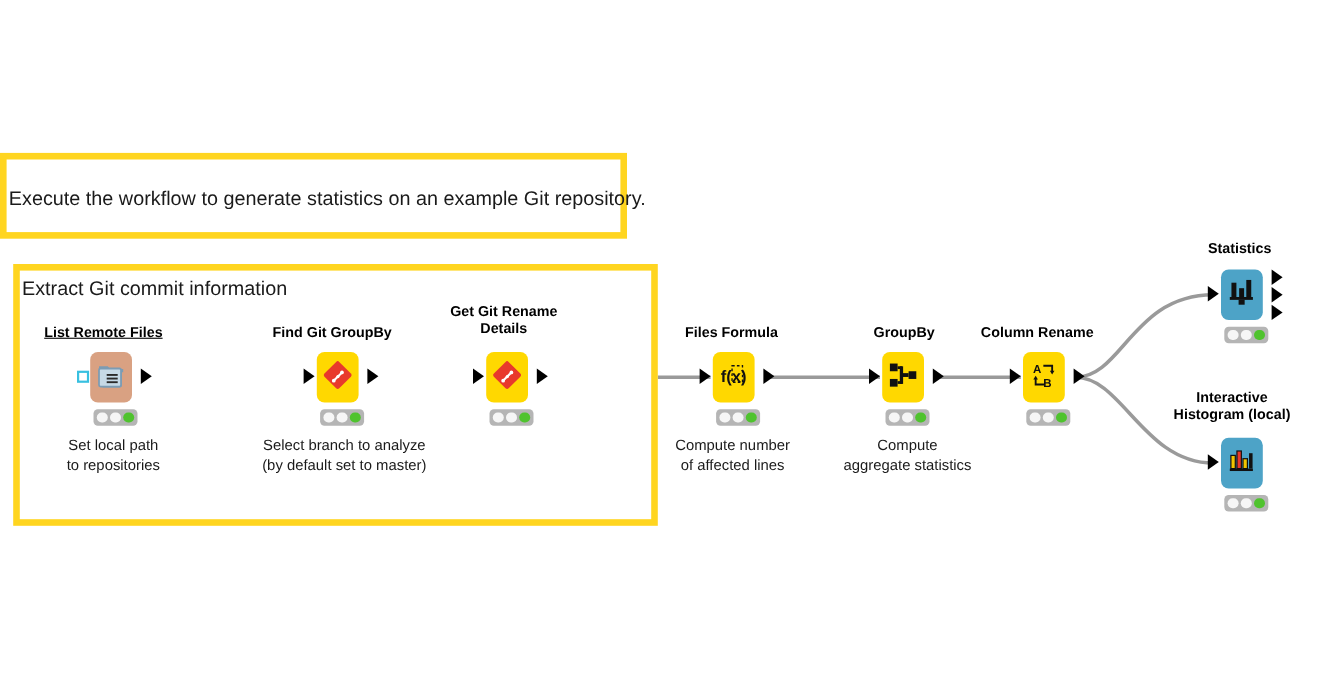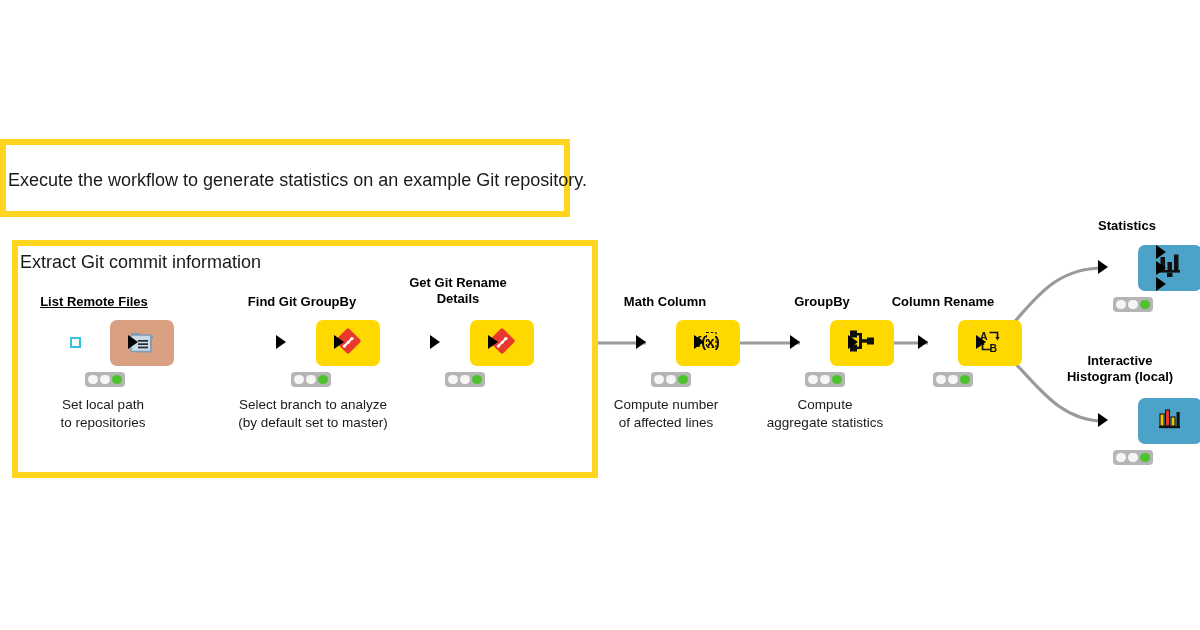--- a/index.html
+++ b/index.html
@@ -64,27 +64,26 @@
     left: 0;
     top: 0;
     width: 1200px;
     height: 630px;
     pointer-events: none;
   }
 
   
   .node {
     position: absolute;
-    width: 64px;
+    width: 38px;
     height: 46px;
     border-radius: 7px;
     display: flex;
     align-items: center;
     justify-content: center;
-    margin-left: 28px;
   }
   .node.kind-yellow  { background: #ffd800; }
   .node.kind-tan     { background: #d9a182; }
   .node.kind-blue    { background: #4da3c7; }
 
   .node-title {
     position: absolute;
     font-size: 13px;
     font-weight: bold;
     color: #000000;
@@ -245,21 +244,21 @@
     </span>
   </div>
   <div class="port-in-table" style="left:430px; top:335px;"></div>
   <div class="port-out-table" style="left:488px; top:335px;"></div>
   <div class="status" style="left:445px; top:372px;">
     <span class="led"></span>
     <span class="led"></span>
     <span class="led on-green"></span>
   </div>
 
-  <div class="node-title" style="left:580px; top:294px; width:170px;">Math Column</div>
+  <div class="node-title" style="left:580px; top:294px; width:170px;">Files Formula</div>
 
   <div class="node kind-yellow" style="left:648px; top:320px;">
     <span class="glyph">
       <svg width="32" height="26" viewBox="0 0 32 26" xmlns="http://www.w3.org/2000/svg">
         <text x="16" y="19" font-family="'Liberation Sans', sans-serif" font-size="15" font-weight="bold" fill="#111111" text-anchor="middle">f(x)</text>
         <rect x="14.5" y="4.5" width="9.5" height="15" fill="none" stroke="#111111" stroke-width="1.2" stroke-dasharray="2.4 2"></rect>
       </svg>
     </span>
   </div>
   <div class="port-in-table" style="left:636px; top:335px;"></div>

